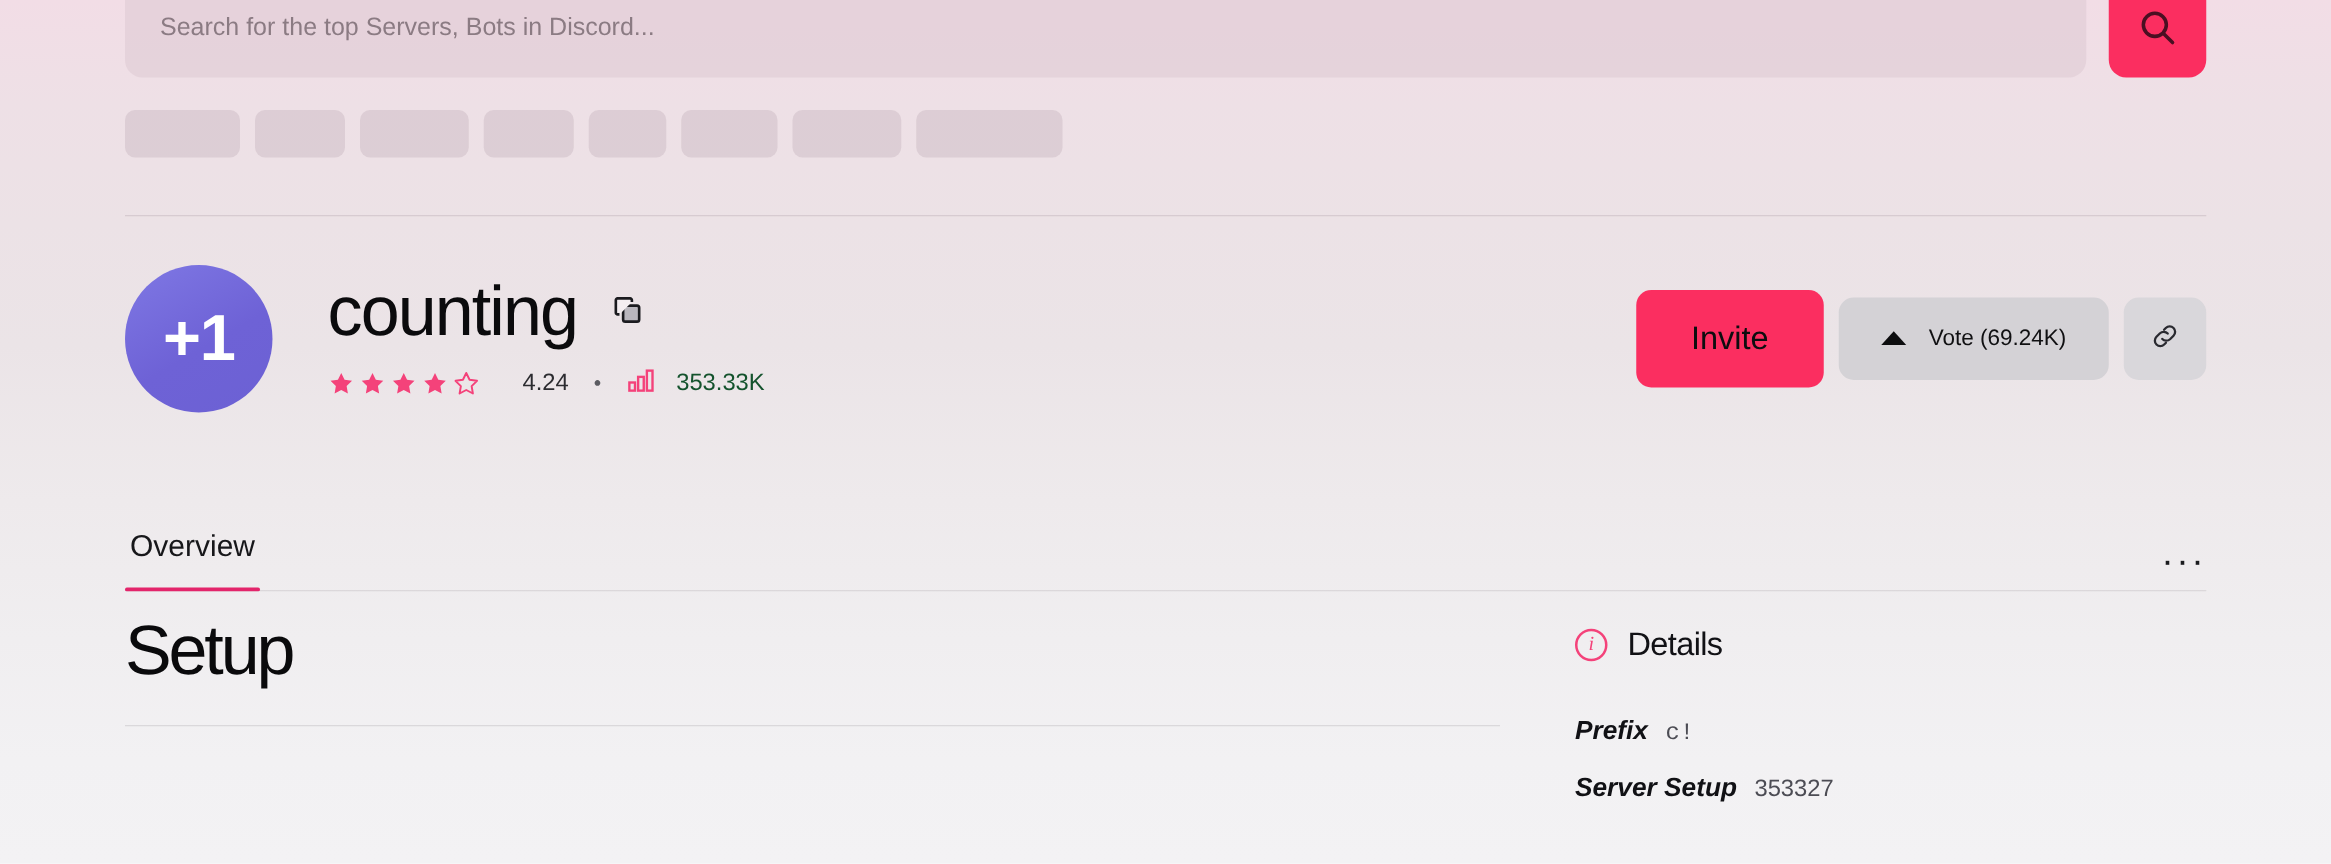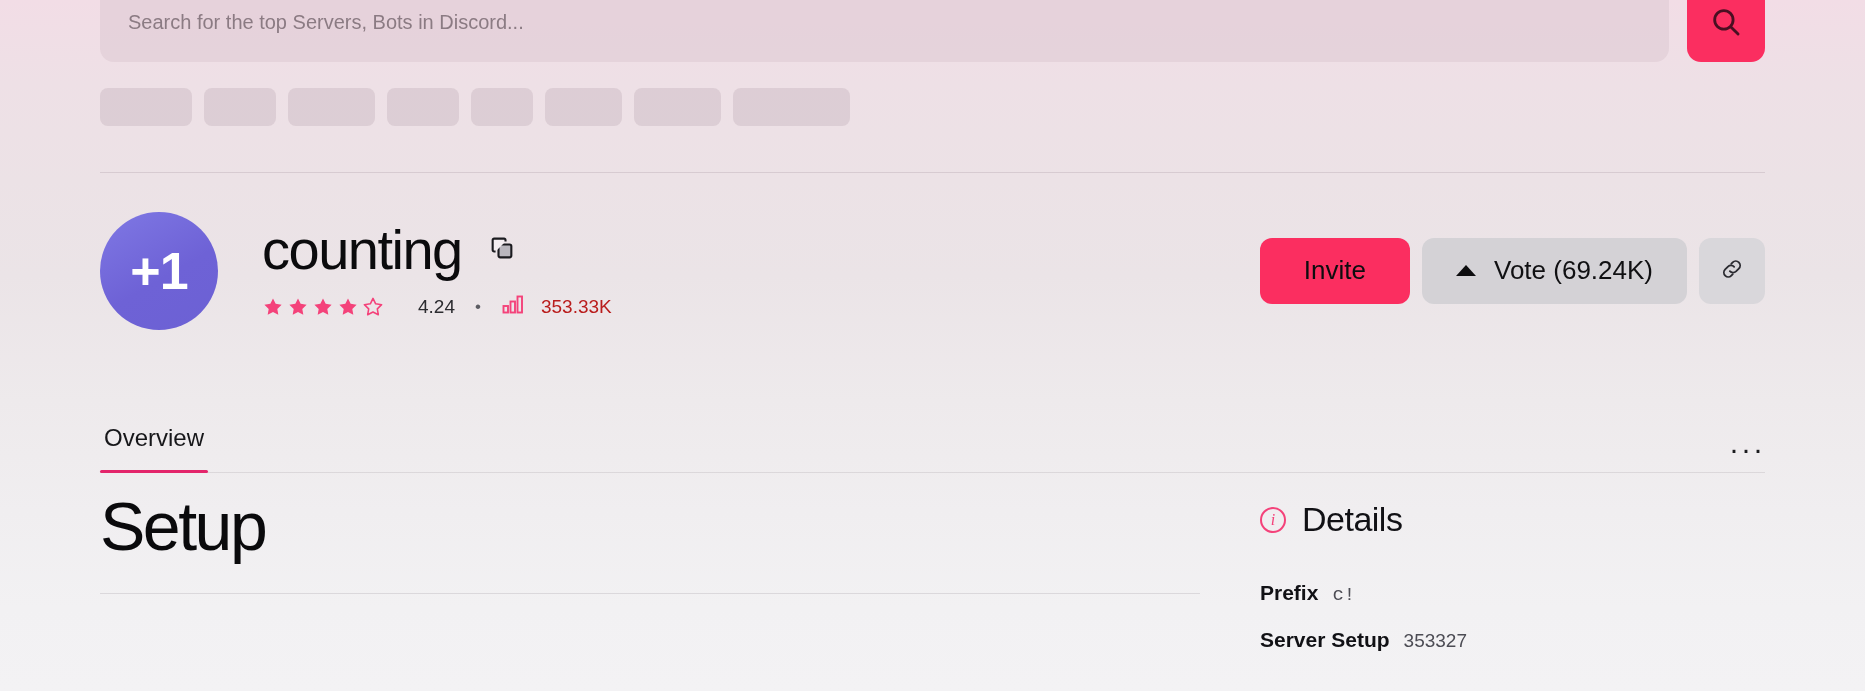--- a/index.html
+++ b/index.html
@@ -153,48 +153,48 @@
     display: flex;
     align-items: center;
     gap: 10px;
     margin-top: 12px;
     font-size: 19px;
     color: #2c2c30;
   }
   .stars { display: flex; gap: 3px; align-items: center; }
   .rating-value { margin-left: 24px; color: #2c2c30; }
   .dot-sep { color: #5c5c62; margin: 0 10px; font-size: 17px; }
-  .servers-count { color: #b91c1c; margin-left: 6px; }
+  .servers-count { color: #14532d; margin-left: 6px; }
 
   
   .actions {
     margin-left: auto;
     display: flex;
     align-items: center;
     gap: 12px;
   }
   .btn-invite {
     background: #fb2e60;
     color: #0d0d0f;
     border: 0;
     border-radius: 12px;
-    height: 66px;
+    height: 78px;
     padding: 0 44px;
     font-size: 26px;
     font-family: "Liberation Sans", sans-serif;
     cursor: pointer;
   }
   .btn-vote {
     background: #d4d2d6;
     color: #101012;
     border: 0;
     border-radius: 12px;
     height: 66px;
     padding: 0 34px;
-    font-size: 26px;
+    font-size: 18px;
     font-family: "Liberation Sans", sans-serif;
     display: flex;
     align-items: center;
     gap: 18px;
     cursor: pointer;
   }
   .caret-up {
     width: 0; height: 0;
     border-left: 10px solid transparent;
     border-right: 10px solid transparent;
@@ -255,21 +255,21 @@
     position: absolute;
     left: 100px;
     right: 100px;
     top: 490px;
     bottom: 0;
     display: flex;
     gap: 60px;
   }
   .main-col { width: 1100px; flex: 0 0 auto; }
   .setup-heading {
-    font-size: 68px;
+    font-size: 56px;
     font-weight: 400;
     letter-spacing: -2.5px;
     line-height: 1.08;
     margin: 0;
     color: #0a0a0c;
   }
   .setup-divider {
     margin-top: 30px;
     height: 1px;
     background: rgba(150, 143, 150, 0.25);
@@ -290,32 +290,32 @@
     font-size: 16px;
     font-style: italic;
     font-family: "Liberation Serif", serif;
     display: flex;
     align-items: center;
     justify-content: center;
     flex: 0 0 auto;
     box-sizing: border-box;
   }
   .details-title {
-    font-size: 34px;
+    font-size: 26px;
     color: #111115;
     letter-spacing: -0.5px;
   }
   .detail-row {
     display: flex;
     align-items: baseline;
     gap: 14px;
     margin-bottom: 22px;
     font-size: 21px;
   }
-  .detail-label { color: #111115; font-weight: 700; }
+  .detail-label { color: #111115; font-weight: 700; font-style: italic; }
   .detail-value { color: #4c4c54; font-size: 19px; }
   .detail-value.mono { font-family: "Liberation Mono", monospace; }
 </style>
 </head>
 <body>
 
 <div class="page">
 
   <div class="searchbar-row">
     <div class="search-input-wrap">

